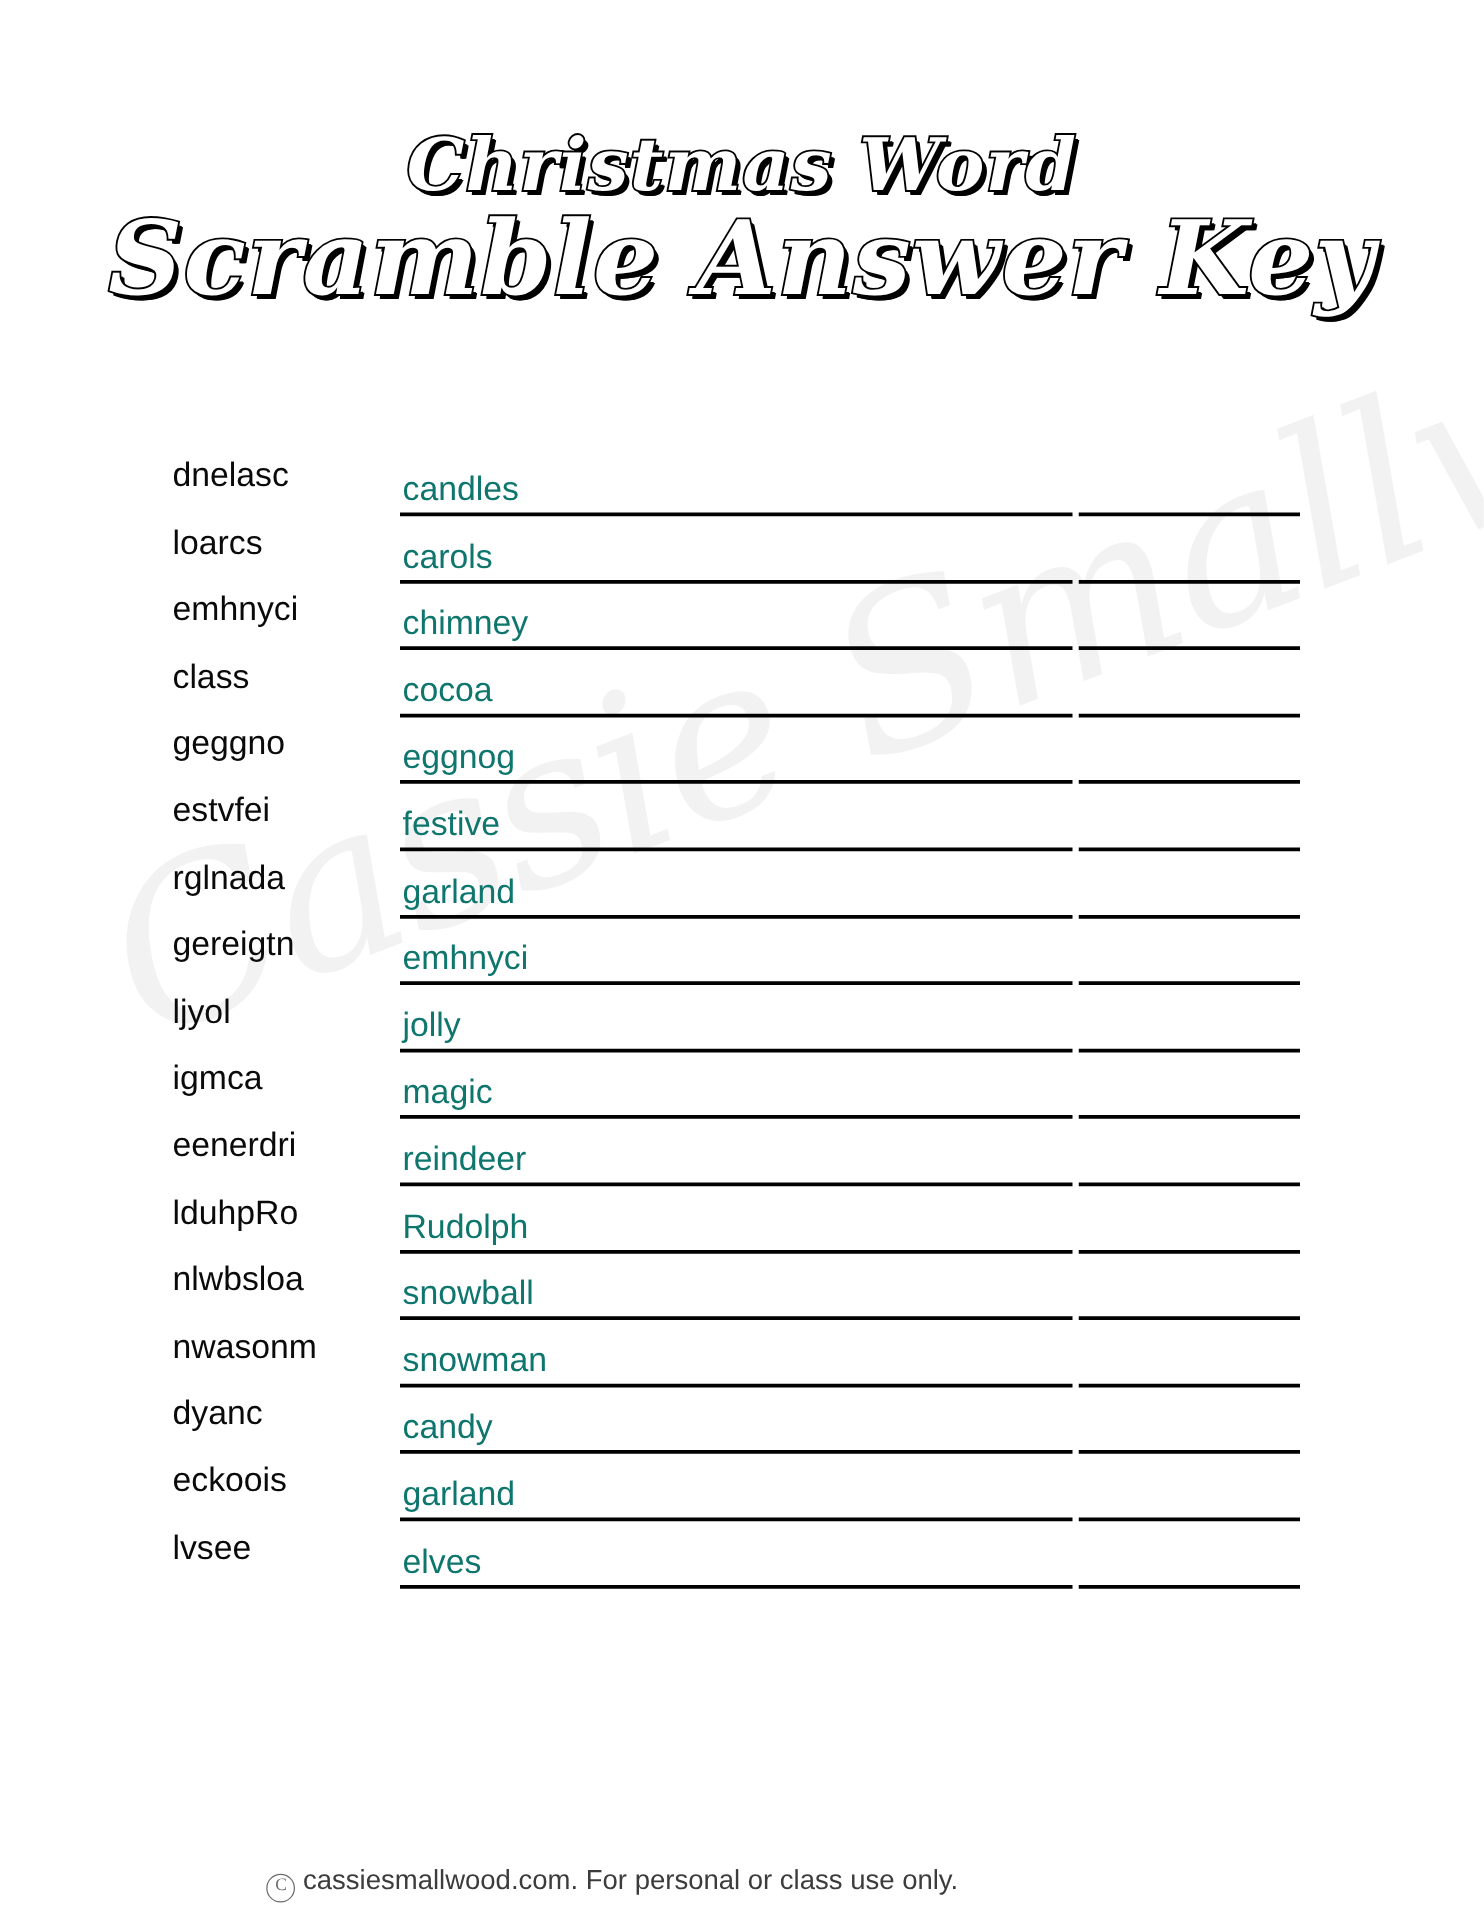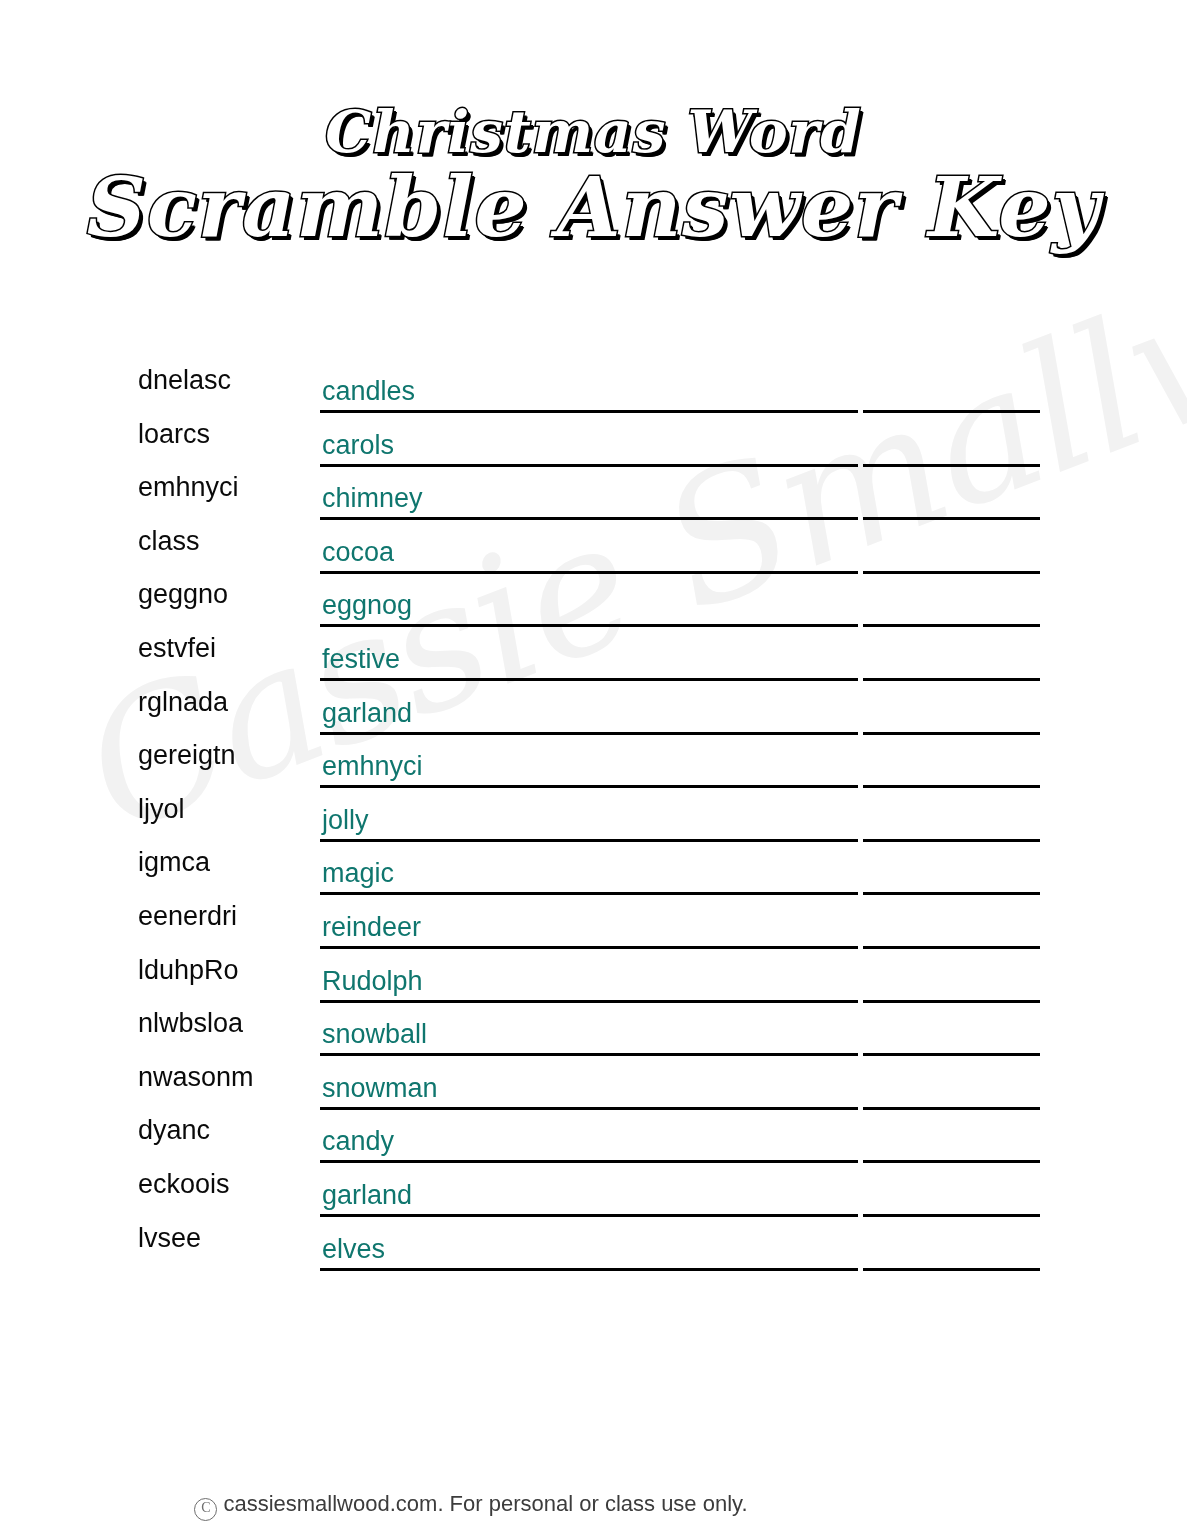--- a/index.html
+++ b/index.html
@@ -118,20 +118,21 @@
   
   #footer {
     position: absolute;
     left: 0;
     top: 1490px;
     width: 942px;
     text-align: center;
     z-index: 2;
     font-size: 22px;
     color: #3c3c3c;
+    padding-left: 19px;
   }
   #footer-copyright-icon {
     display: inline-block;
     width: 21px;
     height: 21px;
     border: 1.6px solid #6e6e6e;
     border-radius: 50%;
     line-height: 18px;
     font-size: 14px;
     color: #6e6e6e;

